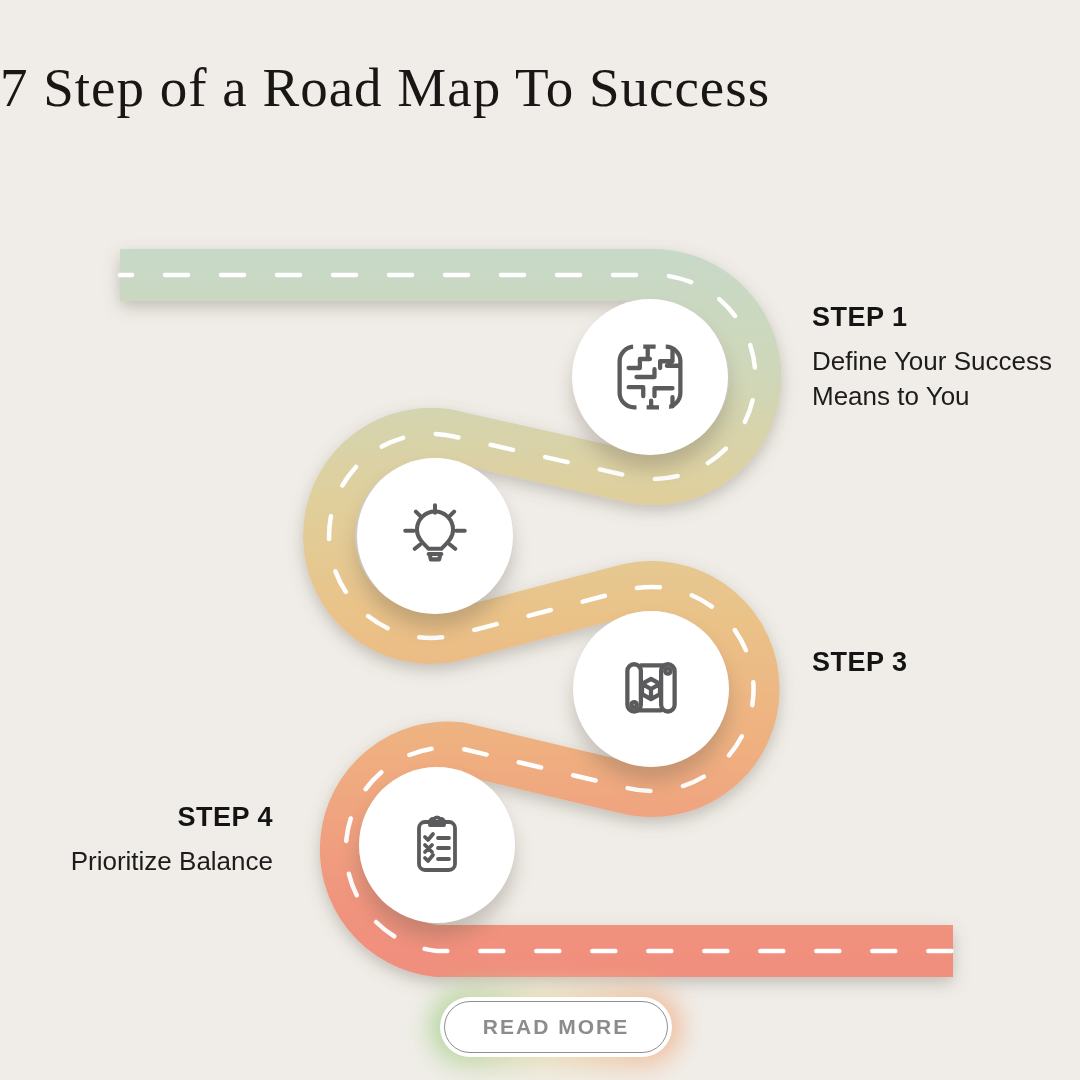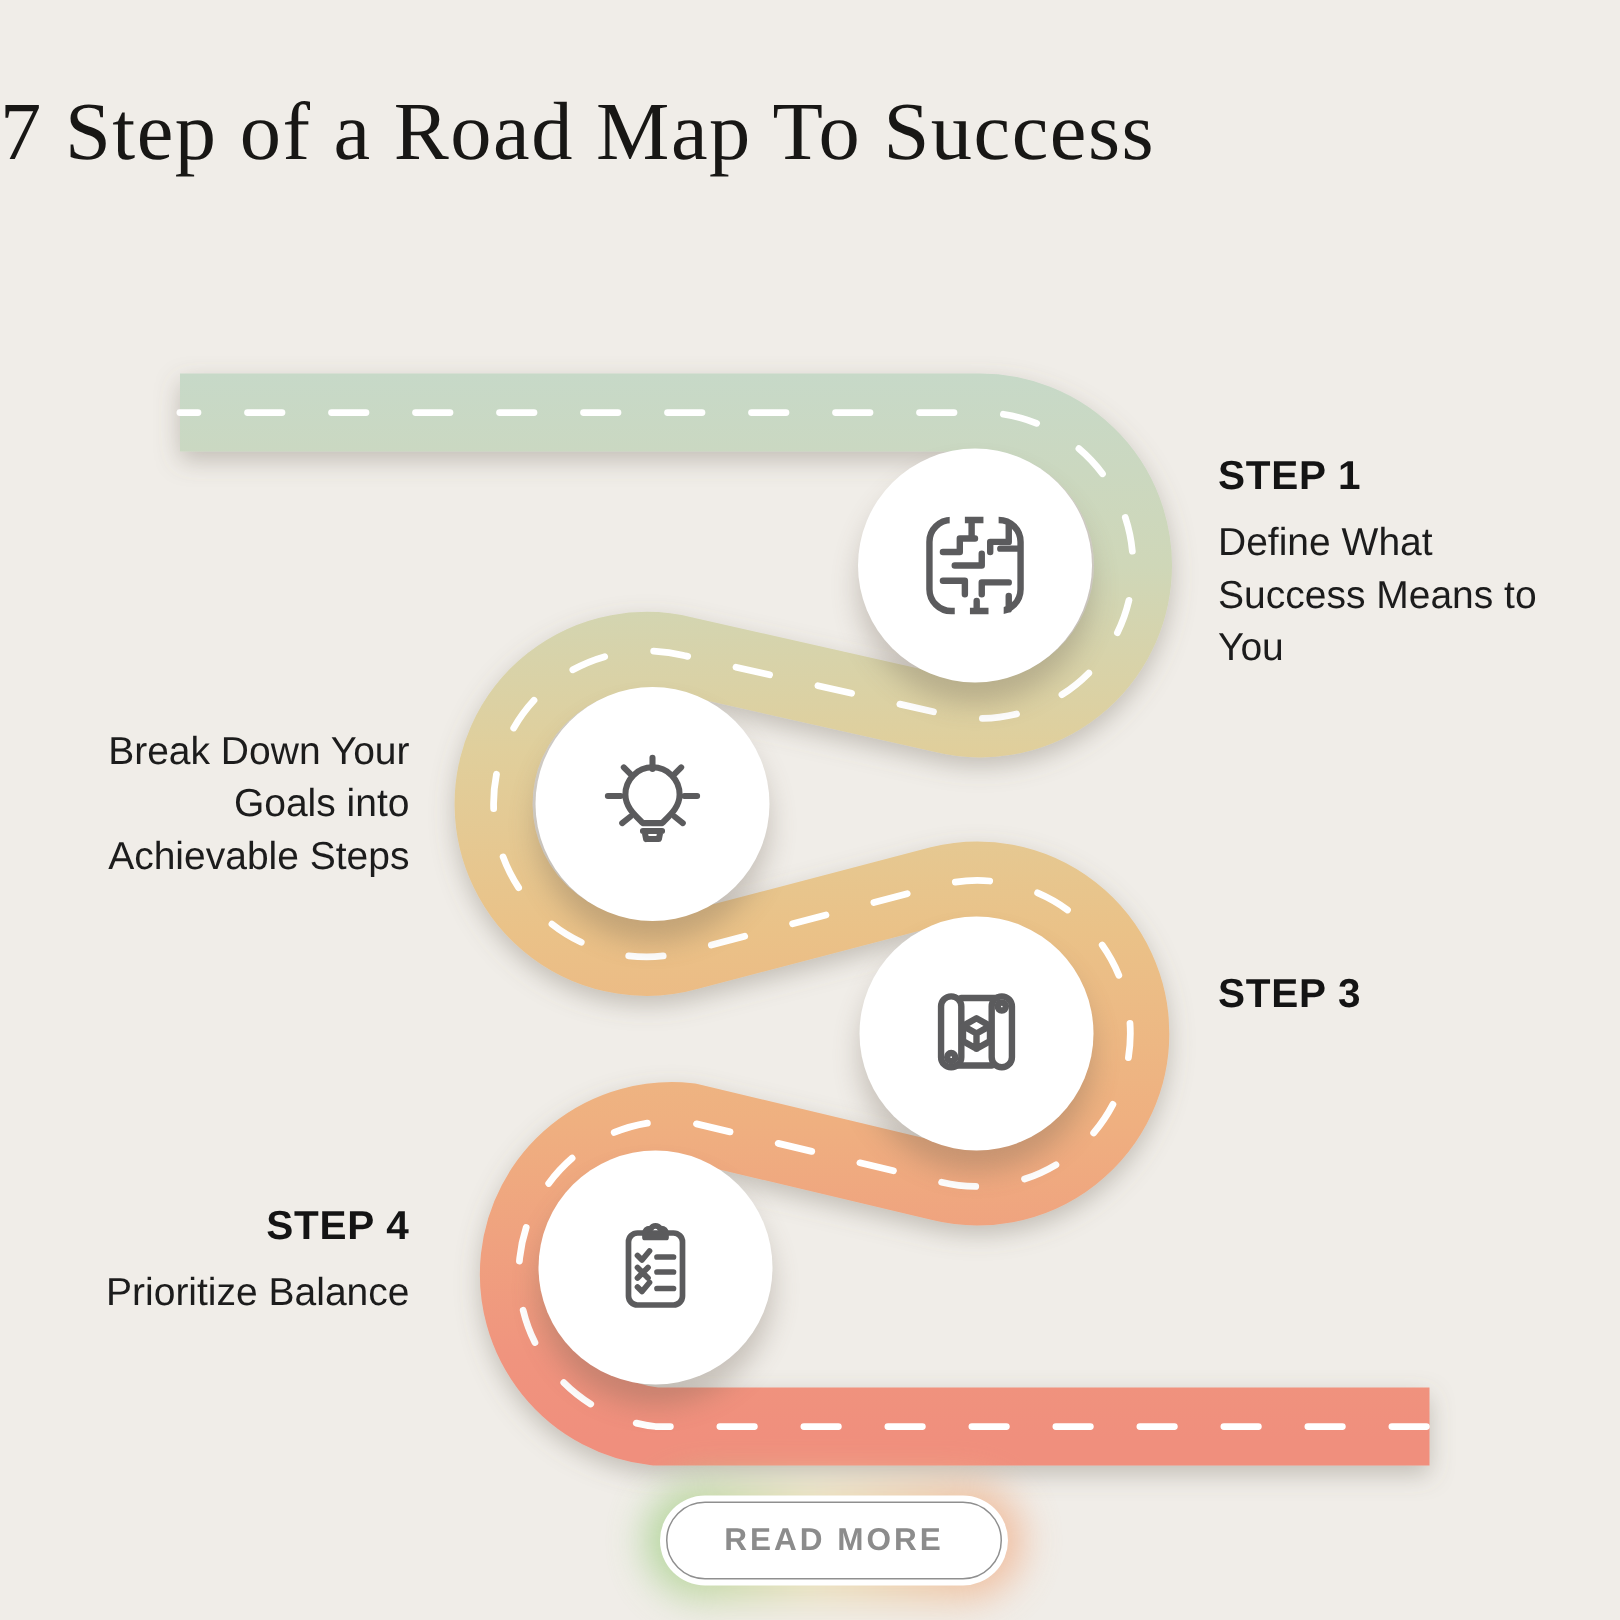--- a/index.html
+++ b/index.html
@@ -142,25 +142,24 @@
     <rect x="14" y="9" width="36" height="48" rx="6"></rect>
     <path d="M25 12 V9 a3 3 0 0 1 3 -3 h1 a3.5 3.5 0 0 1 6 0 h1 a3 3 0 0 1 3 3 v3 z"></path>
     <path d="M20 24 l3 3 l5 -6 M33 25 H44"></path>
     <path d="M20 32 l7 7 M27 32 l-7 7 M33 35 H44"></path>
     <path d="M20 45 l3 3 l5 -6 M33 46 H44"></path>
   </svg>
 </div>
 
 <div class="step step-right s1">
   <h3>STEP 1</h3>
-  <p>Define What Success Means to You</p>
+  <p>Define Your Success Means to You</p>
 </div>
 
 <div class="step step-left s2">
-  <p>Break Down Your Goals into Achievable Steps</p>
 </div>
 
 <div class="step step-right s3">
   <h3>STEP 3</h3>
 </div>
 
 <div class="step step-left s4">
   <h3>STEP 4</h3>
   <p>Prioritize Balance</p>
 </div>

